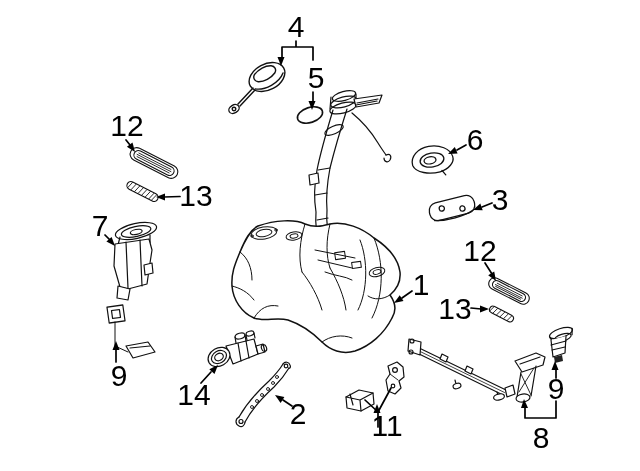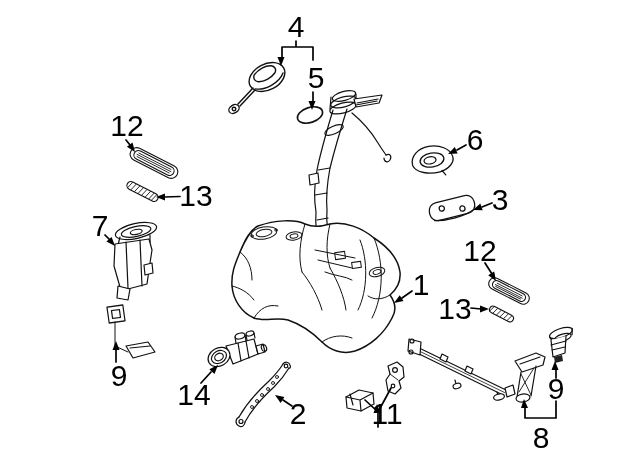--- a/index.html
+++ b/index.html
@@ -300,17 +300,17 @@
   <span class="callout" style="left:500px;top:200px">3</span>
   <span class="callout" style="left:127px;top:126px">12</span>
   <span class="callout" style="left:196px;top:196px">13</span>
   <span class="callout" style="left:100px;top:226px">7</span>
   <span class="callout" style="left:421px;top:285px">1</span>
   <span class="callout" style="left:480px;top:251px">12</span>
   <span class="callout" style="left:455px;top:309px">13</span>
   <span class="callout" style="left:119px;top:376px">9</span>
   <span class="callout" style="left:194px;top:395px">14</span>
   <span class="callout" style="left:298px;top:414px">2</span>
-  <span class="callout" style="left:387px;top:414px">11</span>
+  <span class="callout" style="left:387px;top:426px">11</span>
   <span class="callout" style="left:541px;top:438px">8</span>
   <span class="callout" style="left:556px;top:389px">9</span>
 
 </div>
 
 </body></html>

